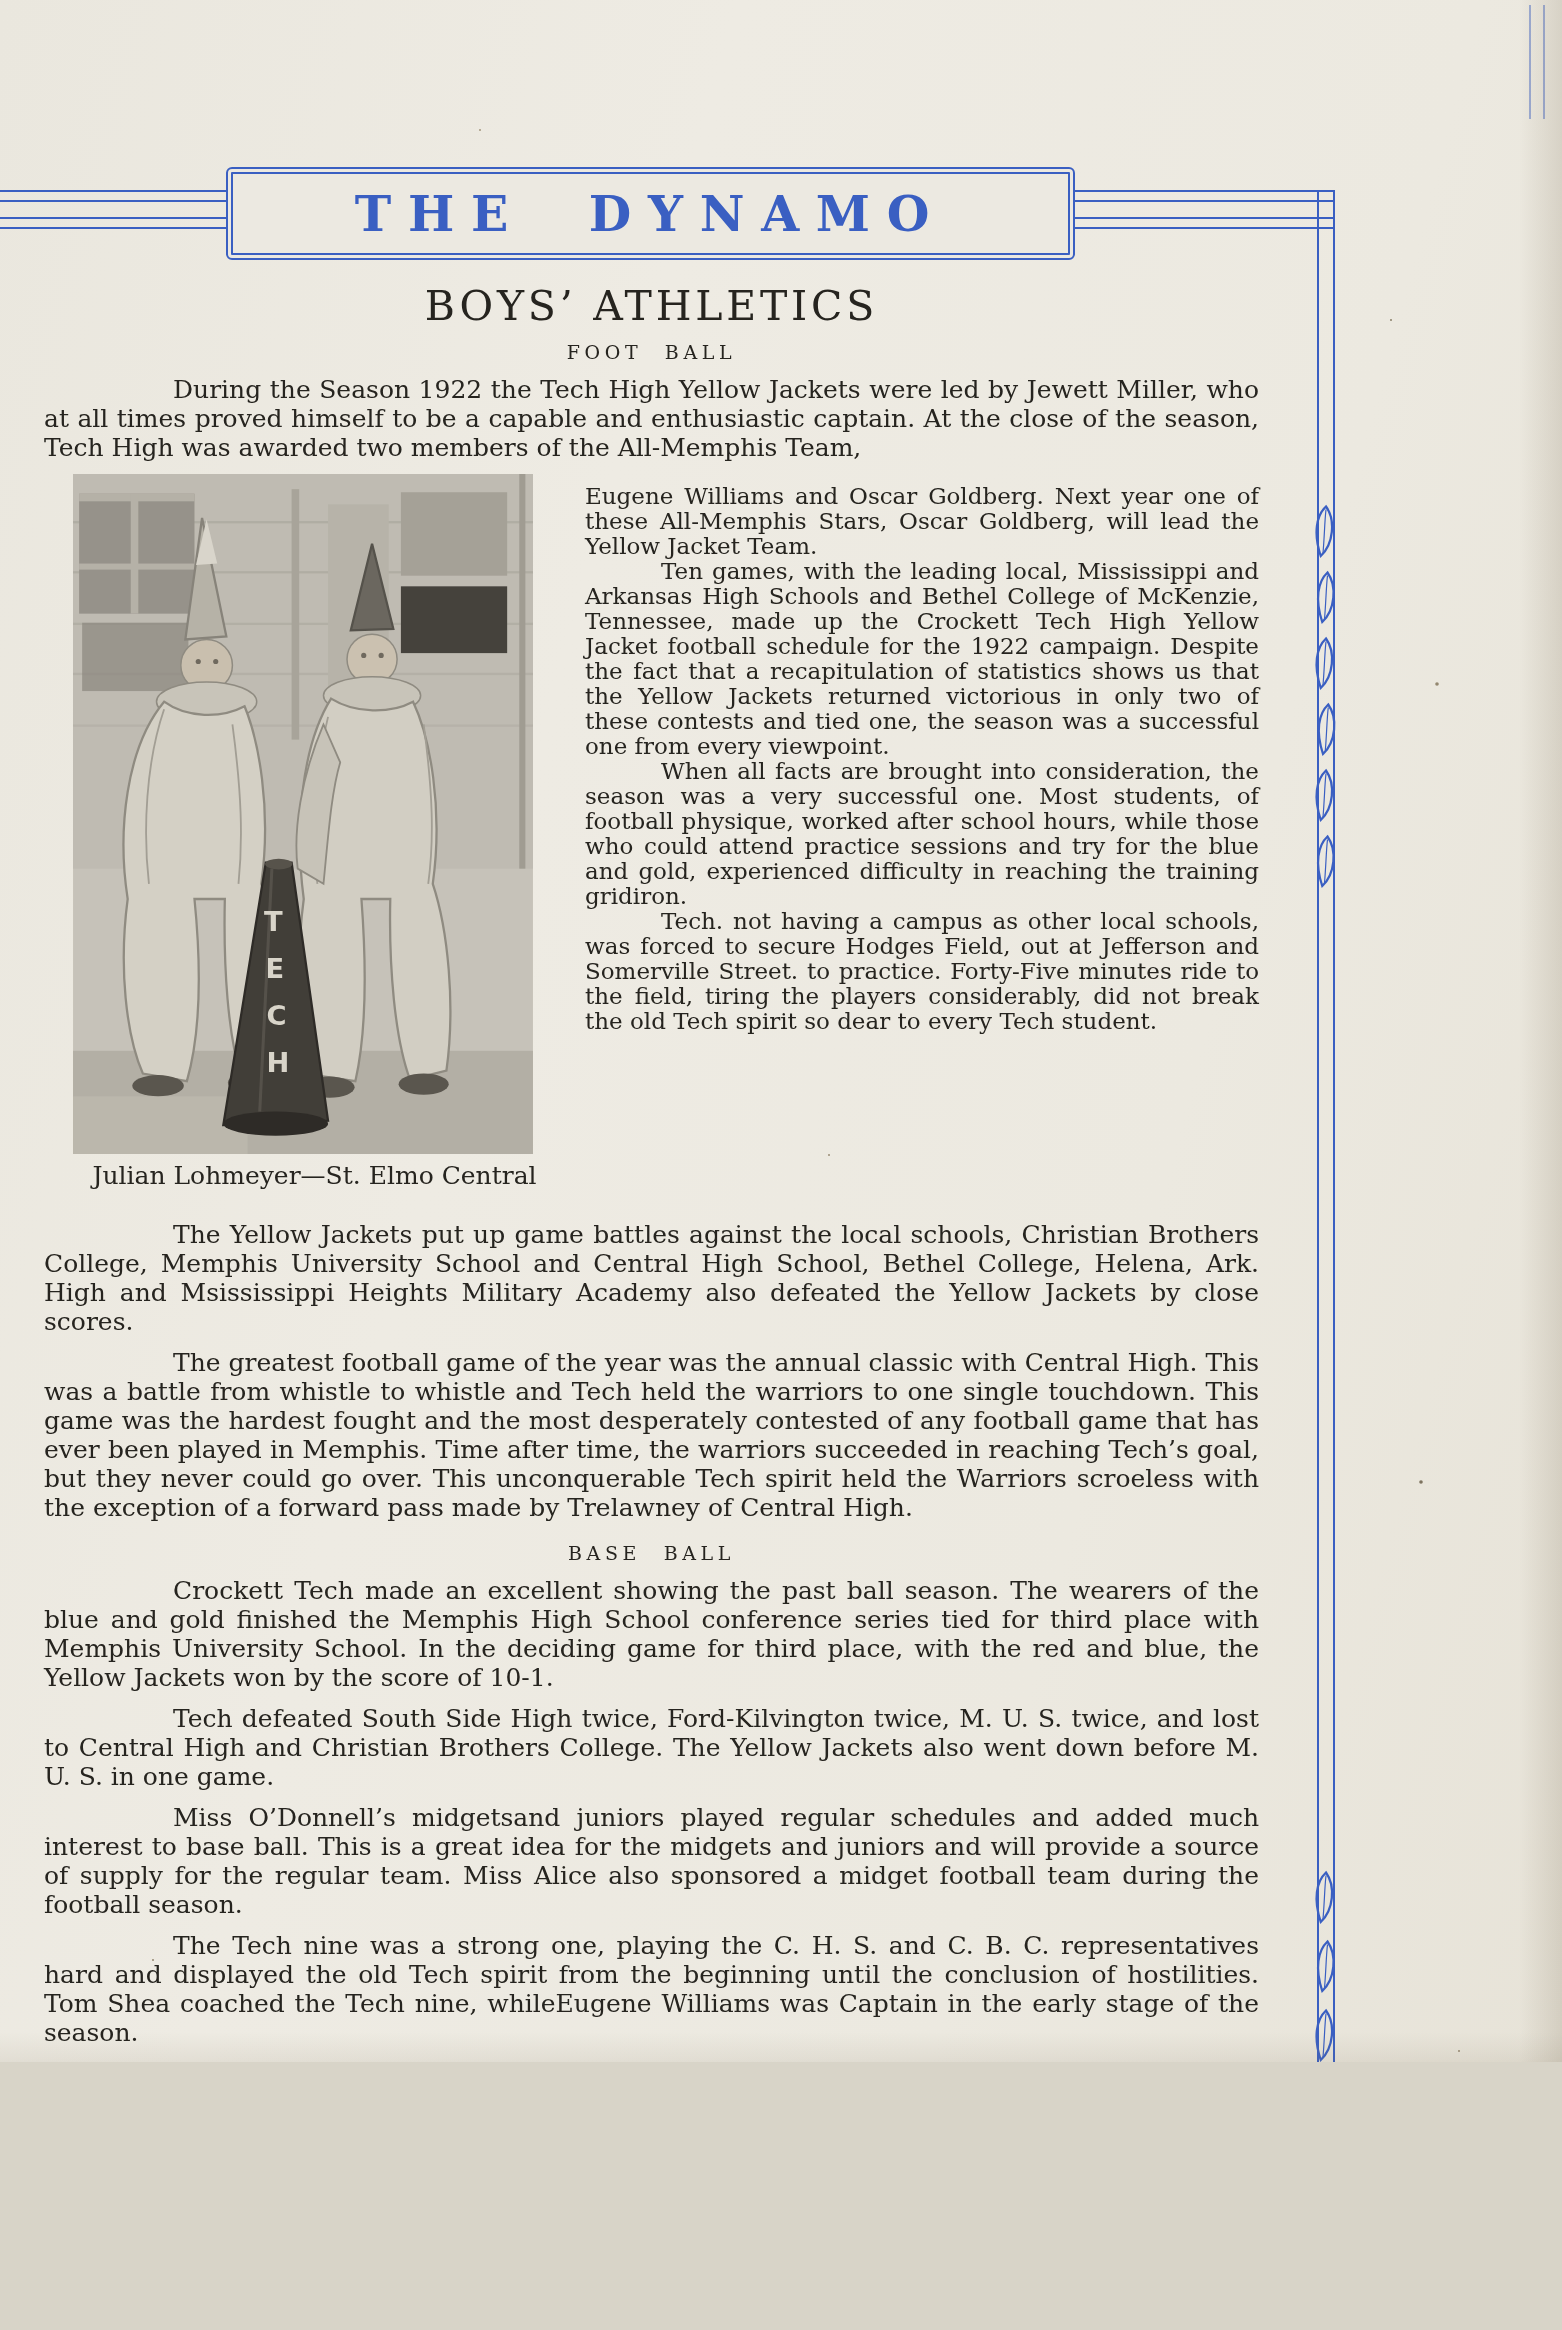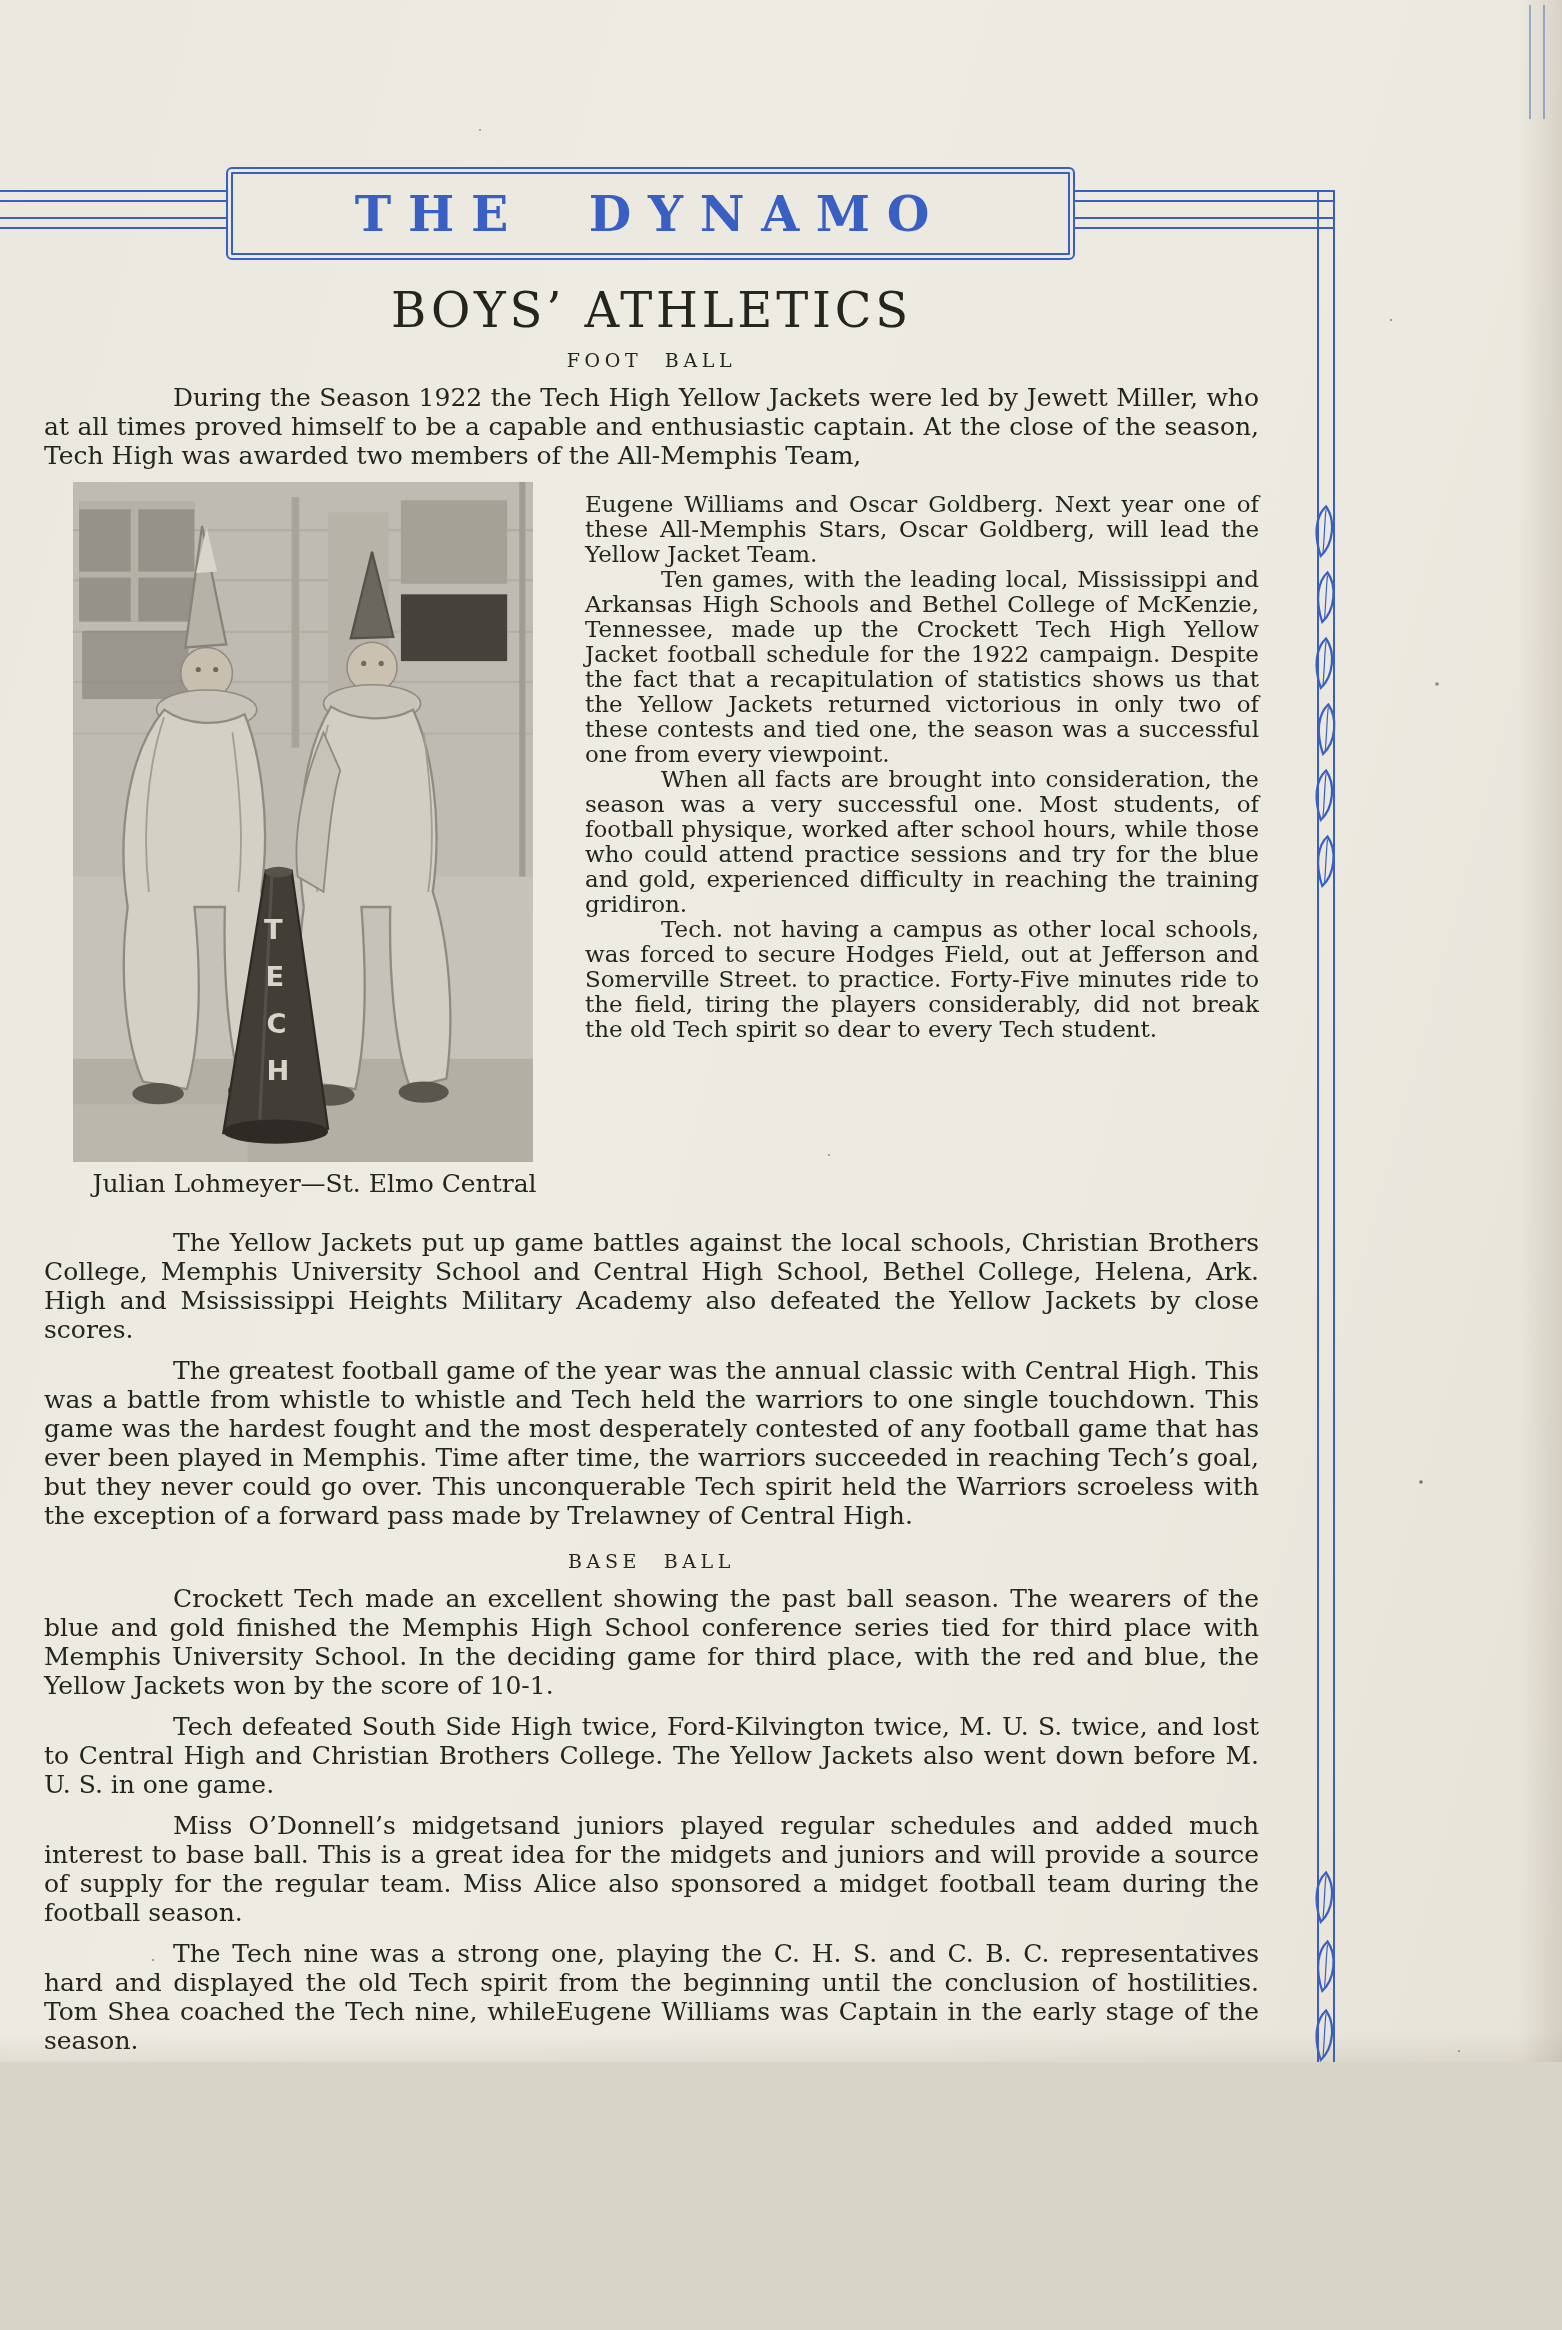--- a/index.html
+++ b/index.html
@@ -37,21 +37,21 @@
     border-left:2.3px solid var(--blue);border-right:2.3px solid var(--blue);opacity:.45;}
   .edge-right{position:absolute;right:0;top:0;width:44px;height:100%;
     background:linear-gradient(to right, rgba(0,0,0,0), rgba(120,105,80,.18));}
   .edge-bottom{position:absolute;left:0;bottom:0;width:100%;height:30px;
     background:linear-gradient(to bottom, rgba(0,0,0,0), rgba(120,105,80,.10));}
   .speckles{position:absolute;left:1390px;top:319px;width:2.3px;height:2.3px;border-radius:50%;background:#8a7f6a;
     box-shadow: 46px 364px 0 0.8px #93876f, -562px 835px 0 0 #9a8d74, 30px 1162px 0 0.8px #7d735f,
       -1238px 1640px 0 0 #93876f, -152px 1913px 0 0 #9a8d74, -911px -190px 0 0 #a3967c, 68px 1731px 0 0 #93876f;}
   
   .content{position:absolute;left:44px;top:282px;width:1215px;}
-  h1{font-size:48px;font-weight:normal;letter-spacing:3.8px;text-align:center;margin:0;}
+  h1{font-size:41px;font-weight:normal;letter-spacing:3.8px;text-align:center;margin:0;}
   h2{font-size:19px;font-weight:normal;letter-spacing:4.6px;word-spacing:12px;text-align:center;margin:10.6px 0 0;}
   h2.baseball{margin-top:20px;clear:both;}
   .content p{margin:12px 0 0;text-align:justify;font-size:25px;line-height:29px;text-indent:129px;}
   .content p.col{font-size:23px;line-height:25px;margin:0;text-indent:76px;}
   .content p.col.first{text-indent:0;margin-top:22px;}
   .content p.full{clear:both;}
   .photo-float{float:left;width:541px;margin:12px 0 30px;}
   svg.photo{display:block;width:460px;height:680px;margin-left:29px;}
   .cap-title{text-align:center;font-size:26px;letter-spacing:3px;margin-top:23px;}
   .cap-names{text-align:center;font-size:25px;margin-top:7.6px;white-space:nowrap;}

